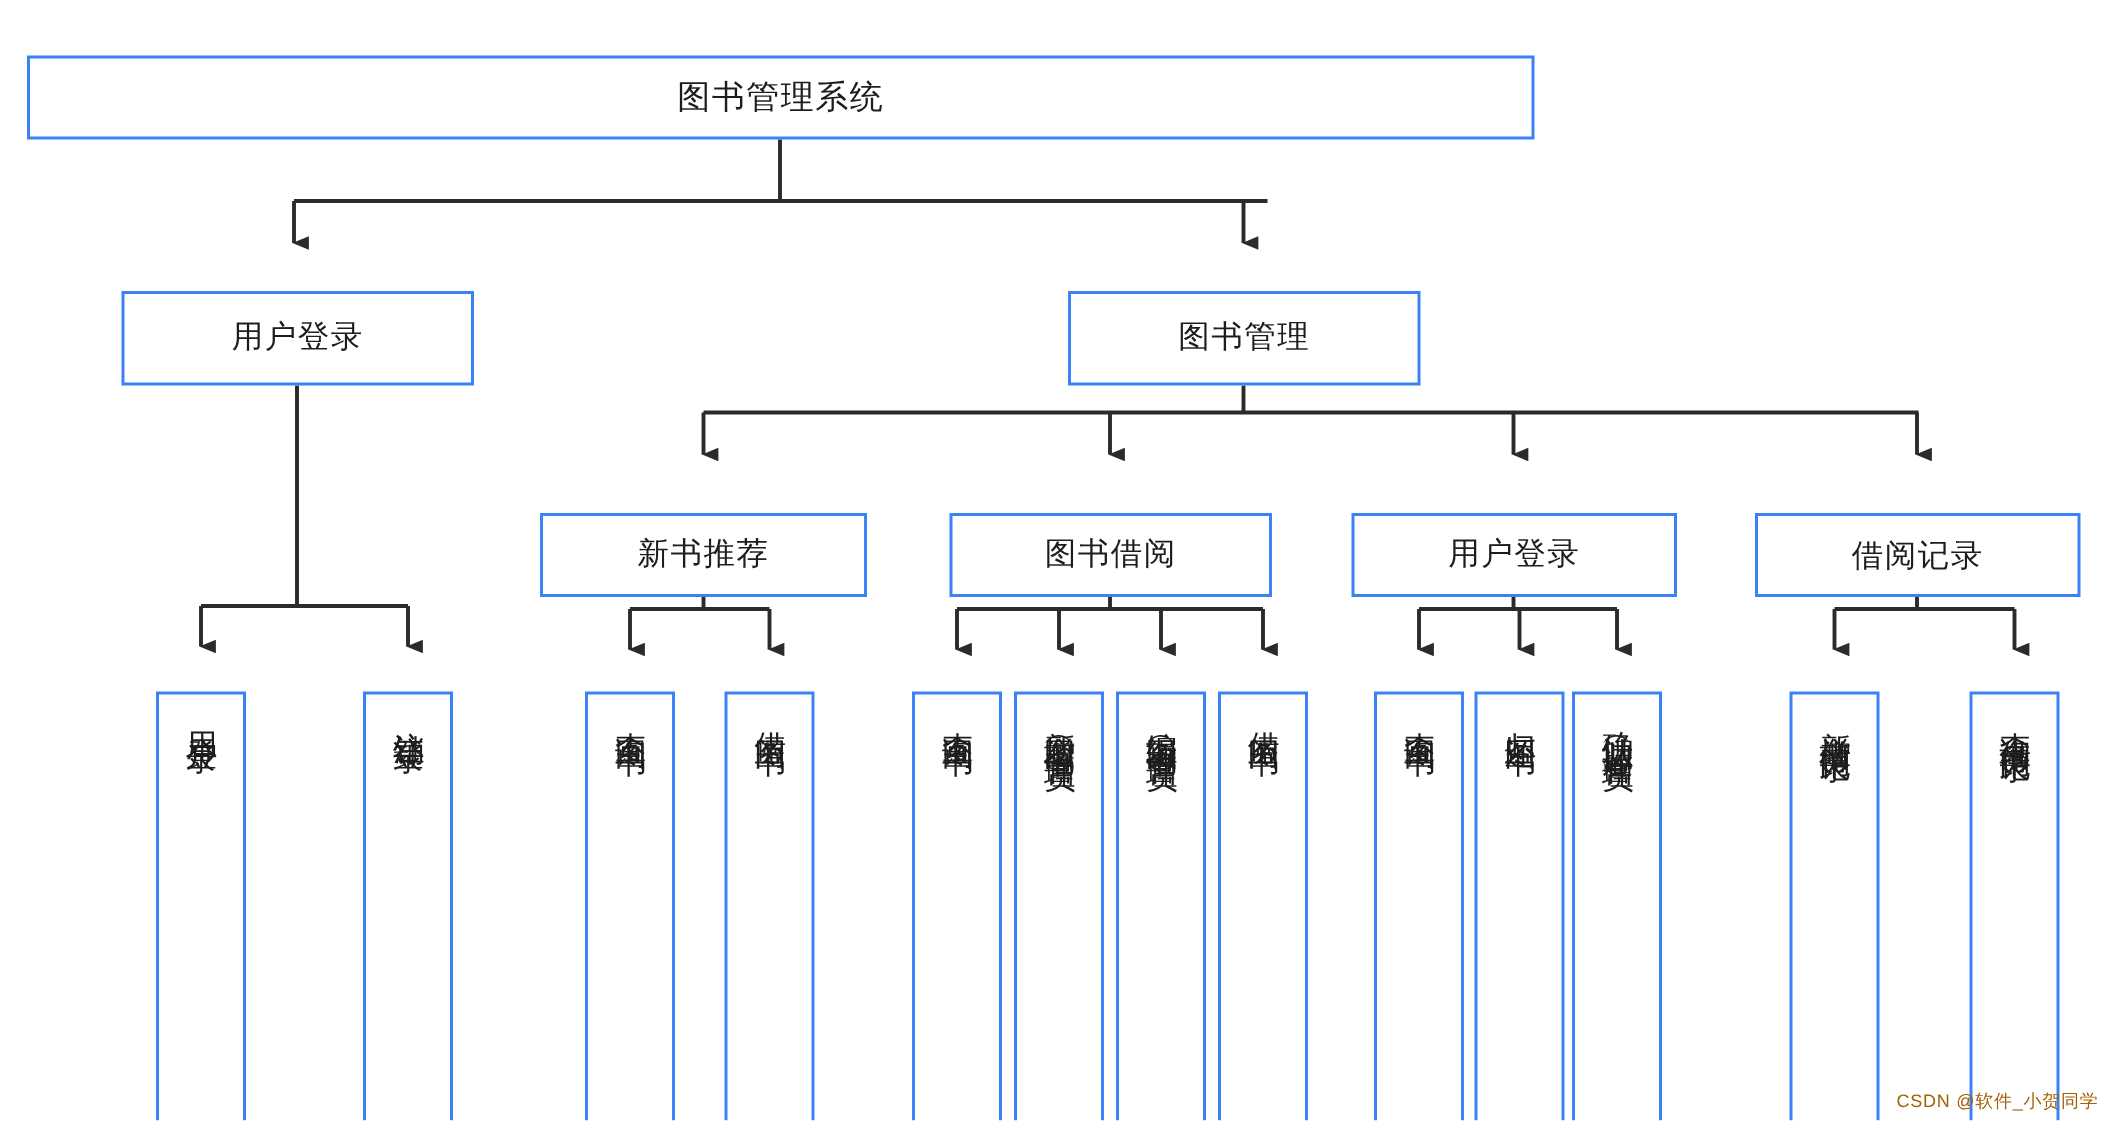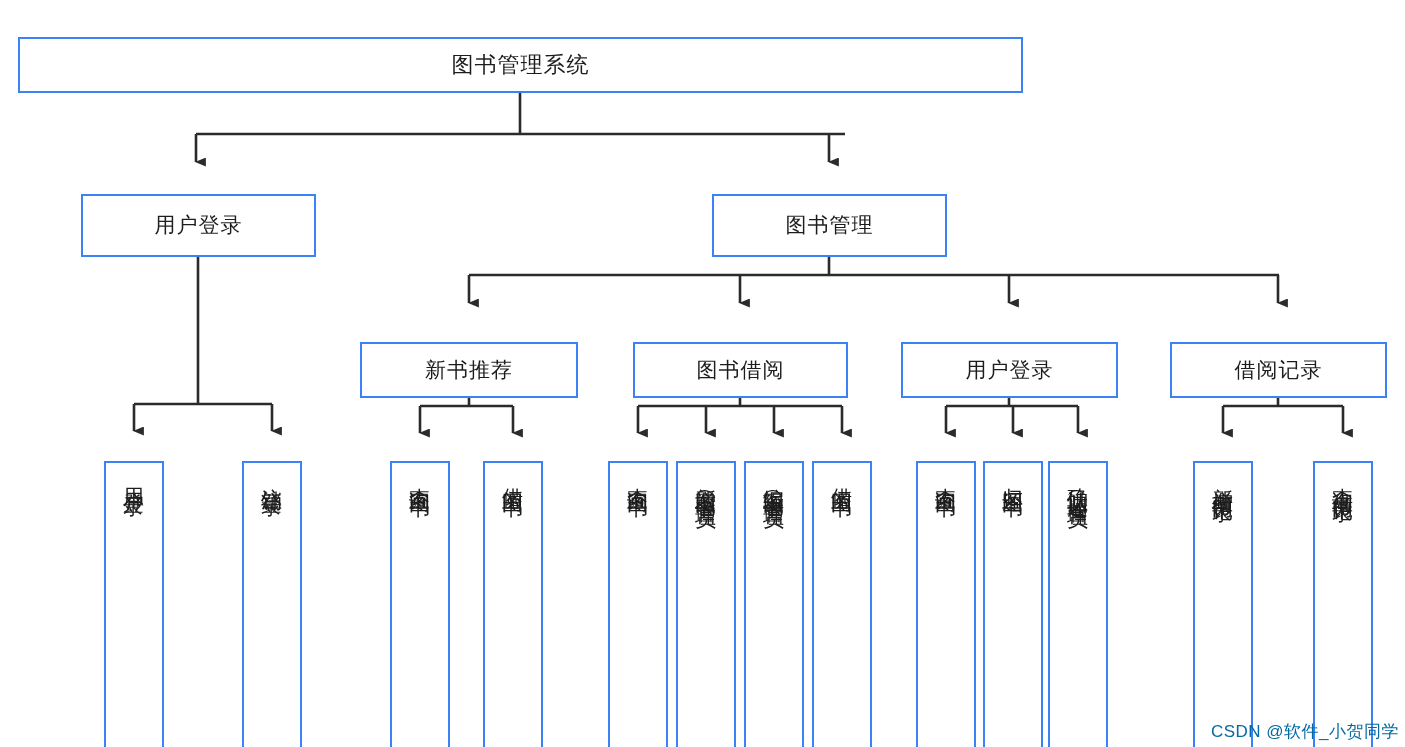--- a/index.html
+++ b/index.html
@@ -55,22 +55,22 @@
     font-size: 21px;
     letter-spacing: 3px;
     line-height: 1.1;
     white-space: nowrap;
   }
   .node.root .lbl { font-size: 22px; }
   #watermark {
     position: absolute;
     right: 6px;
     bottom: 4px;
-    font-size: 17px;
-    color: #0369a1;
+    font-size: 12px;
+    color: #a16207;
     letter-spacing: 0.5px;
     z-index: 5;
     white-space: nowrap;
     margin-top: 32px;
   }
 </style>
 </head>
 <body>
 
 <div id="canvas">

